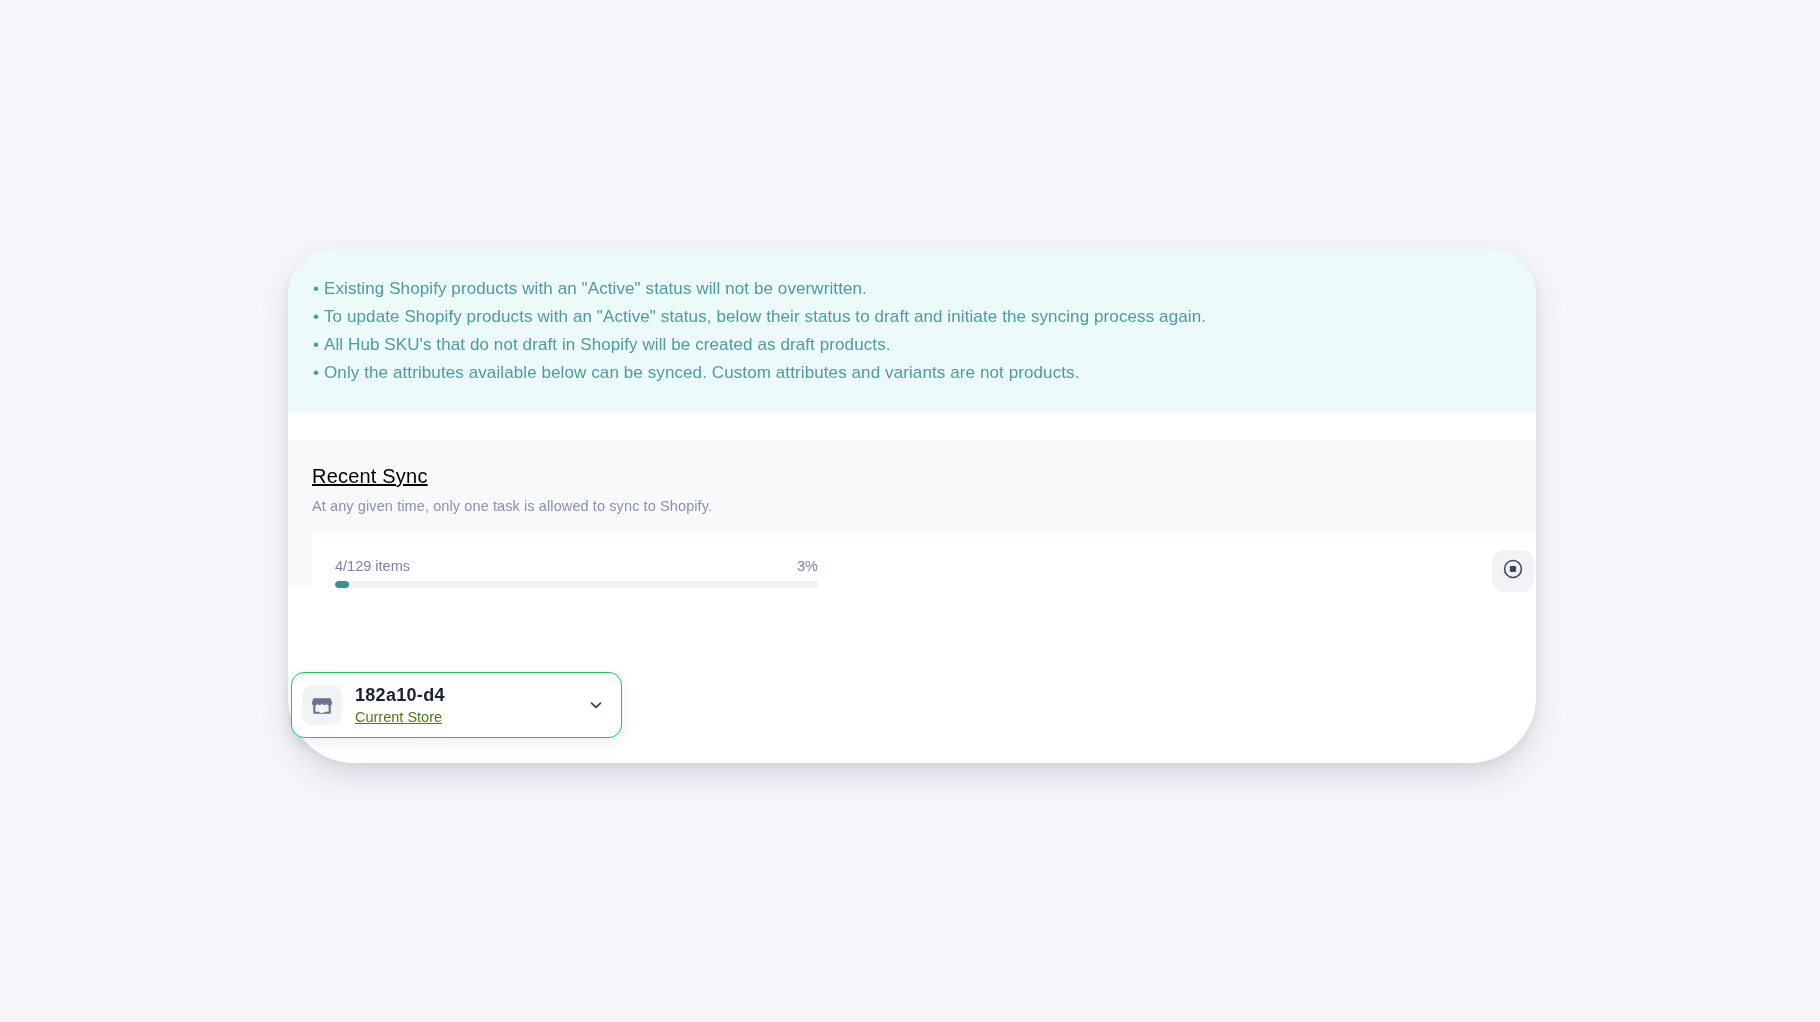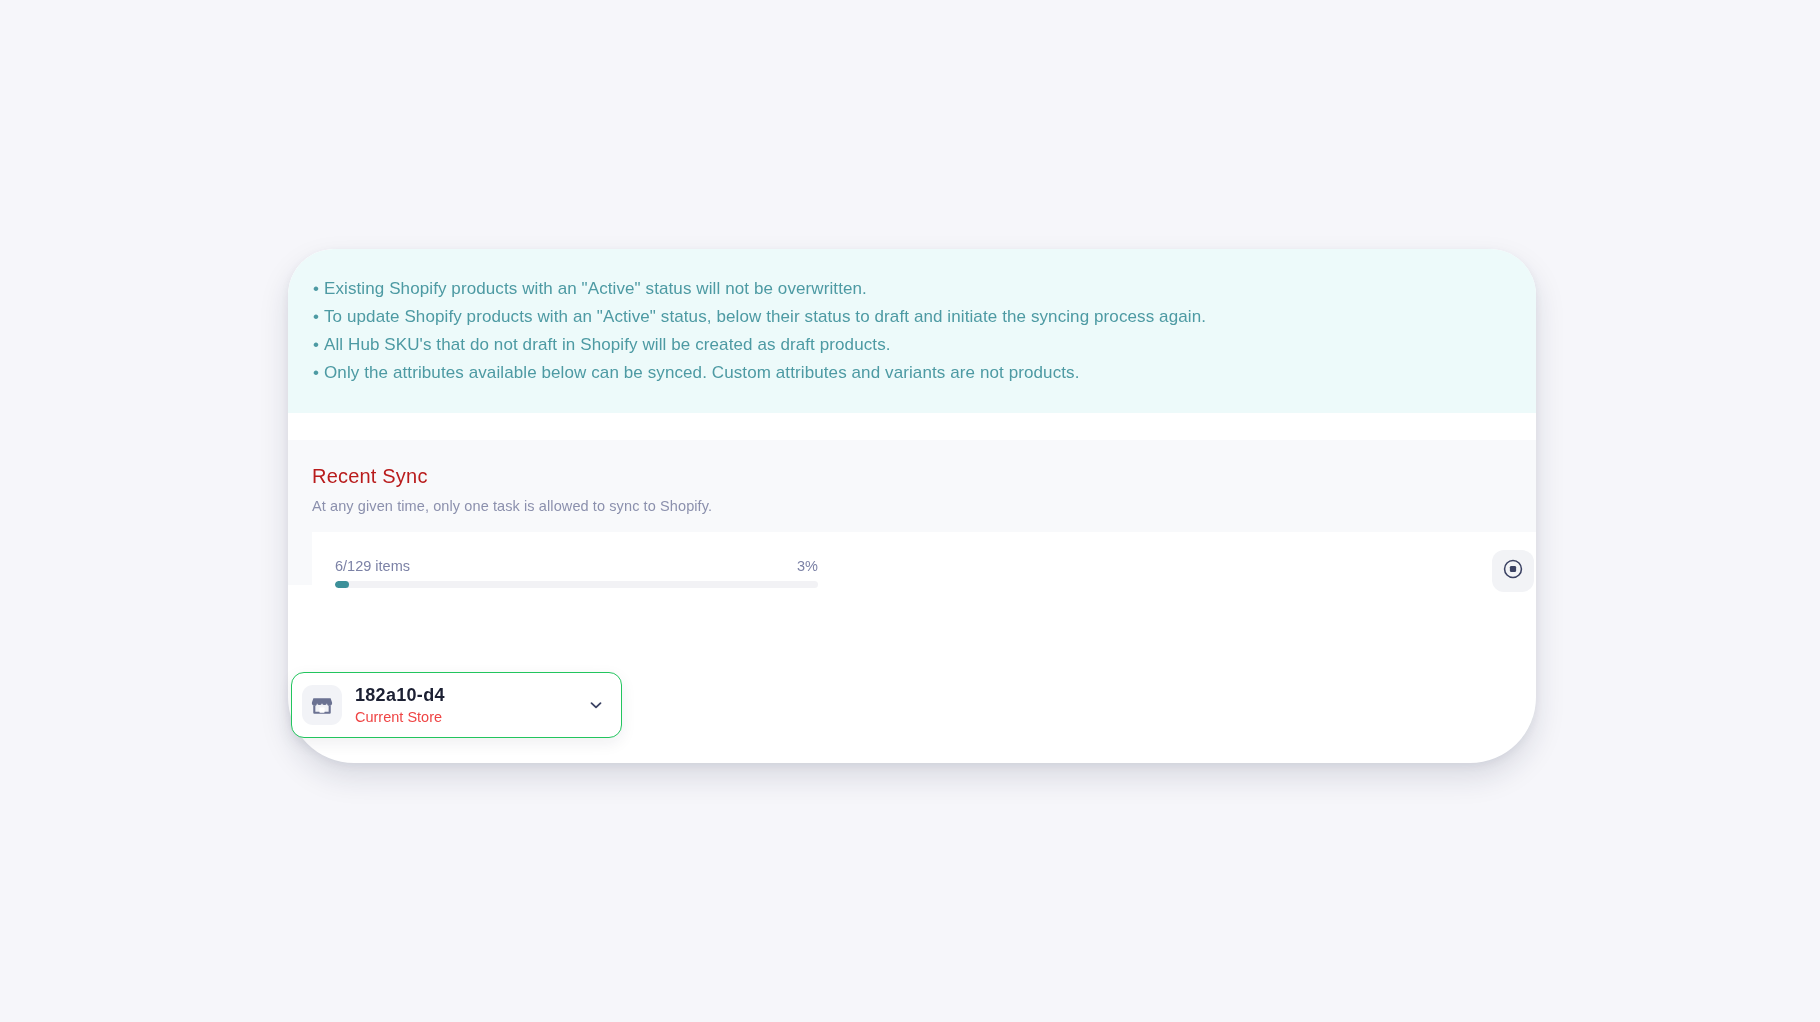--- a/index.html
+++ b/index.html
@@ -71,25 +71,26 @@
     position: absolute;
     left: 0;
     top: 191px;
     width: 1300px;
     height: 145px;
     background: #f8f9fb;
     box-sizing: border-box;
     padding: 25px 23px 0 24px;
   }
   .recent-title {
-    color: #b91c1c;
+    color: #000000;
     font-size: 20px;
     font-weight: 400;
     letter-spacing: 0.2px;
     margin: 0;
+    text-decoration: underline;
   }
   .recent-sub {
     color: #8b90ad;
     font-size: 14.5px;
     margin: 10px 0 0 0;
     letter-spacing: 0.1px;
   }
 
   
   .progress-panel {
@@ -180,24 +181,25 @@
     min-width: 0;
   }
   .store-name {
     color: #1c2033;
     font-size: 18px;
     font-weight: bold;
     letter-spacing: 0.3px;
     line-height: 22px;
   }
   .store-role {
-    color: #ef4444;
+    color: #4d7c0f;
     font-size: 14.5px;
     line-height: 20px;
     margin-top: 1px;
+    text-decoration: underline;
   }
   .chevron {
     flex: none;
     display: flex;
     align-items: center;
     justify-content: center;
     width: 22px;
     height: 22px;
   }
 </style>
@@ -217,21 +219,21 @@
       </ul>
     </div>
 
     <div class="recent-section">
       <h2 class="recent-title">Recent Sync</h2>
       <p class="recent-sub">At any given time, only one task is allowed to sync to Shopify.</p>
 
       <div class="progress-panel">
         <div class="progress-wrap">
           <div class="progress-meta">
-            <span>6/129 items</span>
+            <span>4/129 items</span>
             <span>3%</span>
           </div>
           <div class="progress-track" style="background: rgb(242, 242, 245);">
             <div class="progress-fill" id="progress-fill" style="width: 3%; background: rgb(60, 144, 153);"></div>
           </div>
         </div>
 
         <button class="stop-button">
           <span>
             <svg width="22" height="22" viewBox="0 0 24 24" fill="none">

